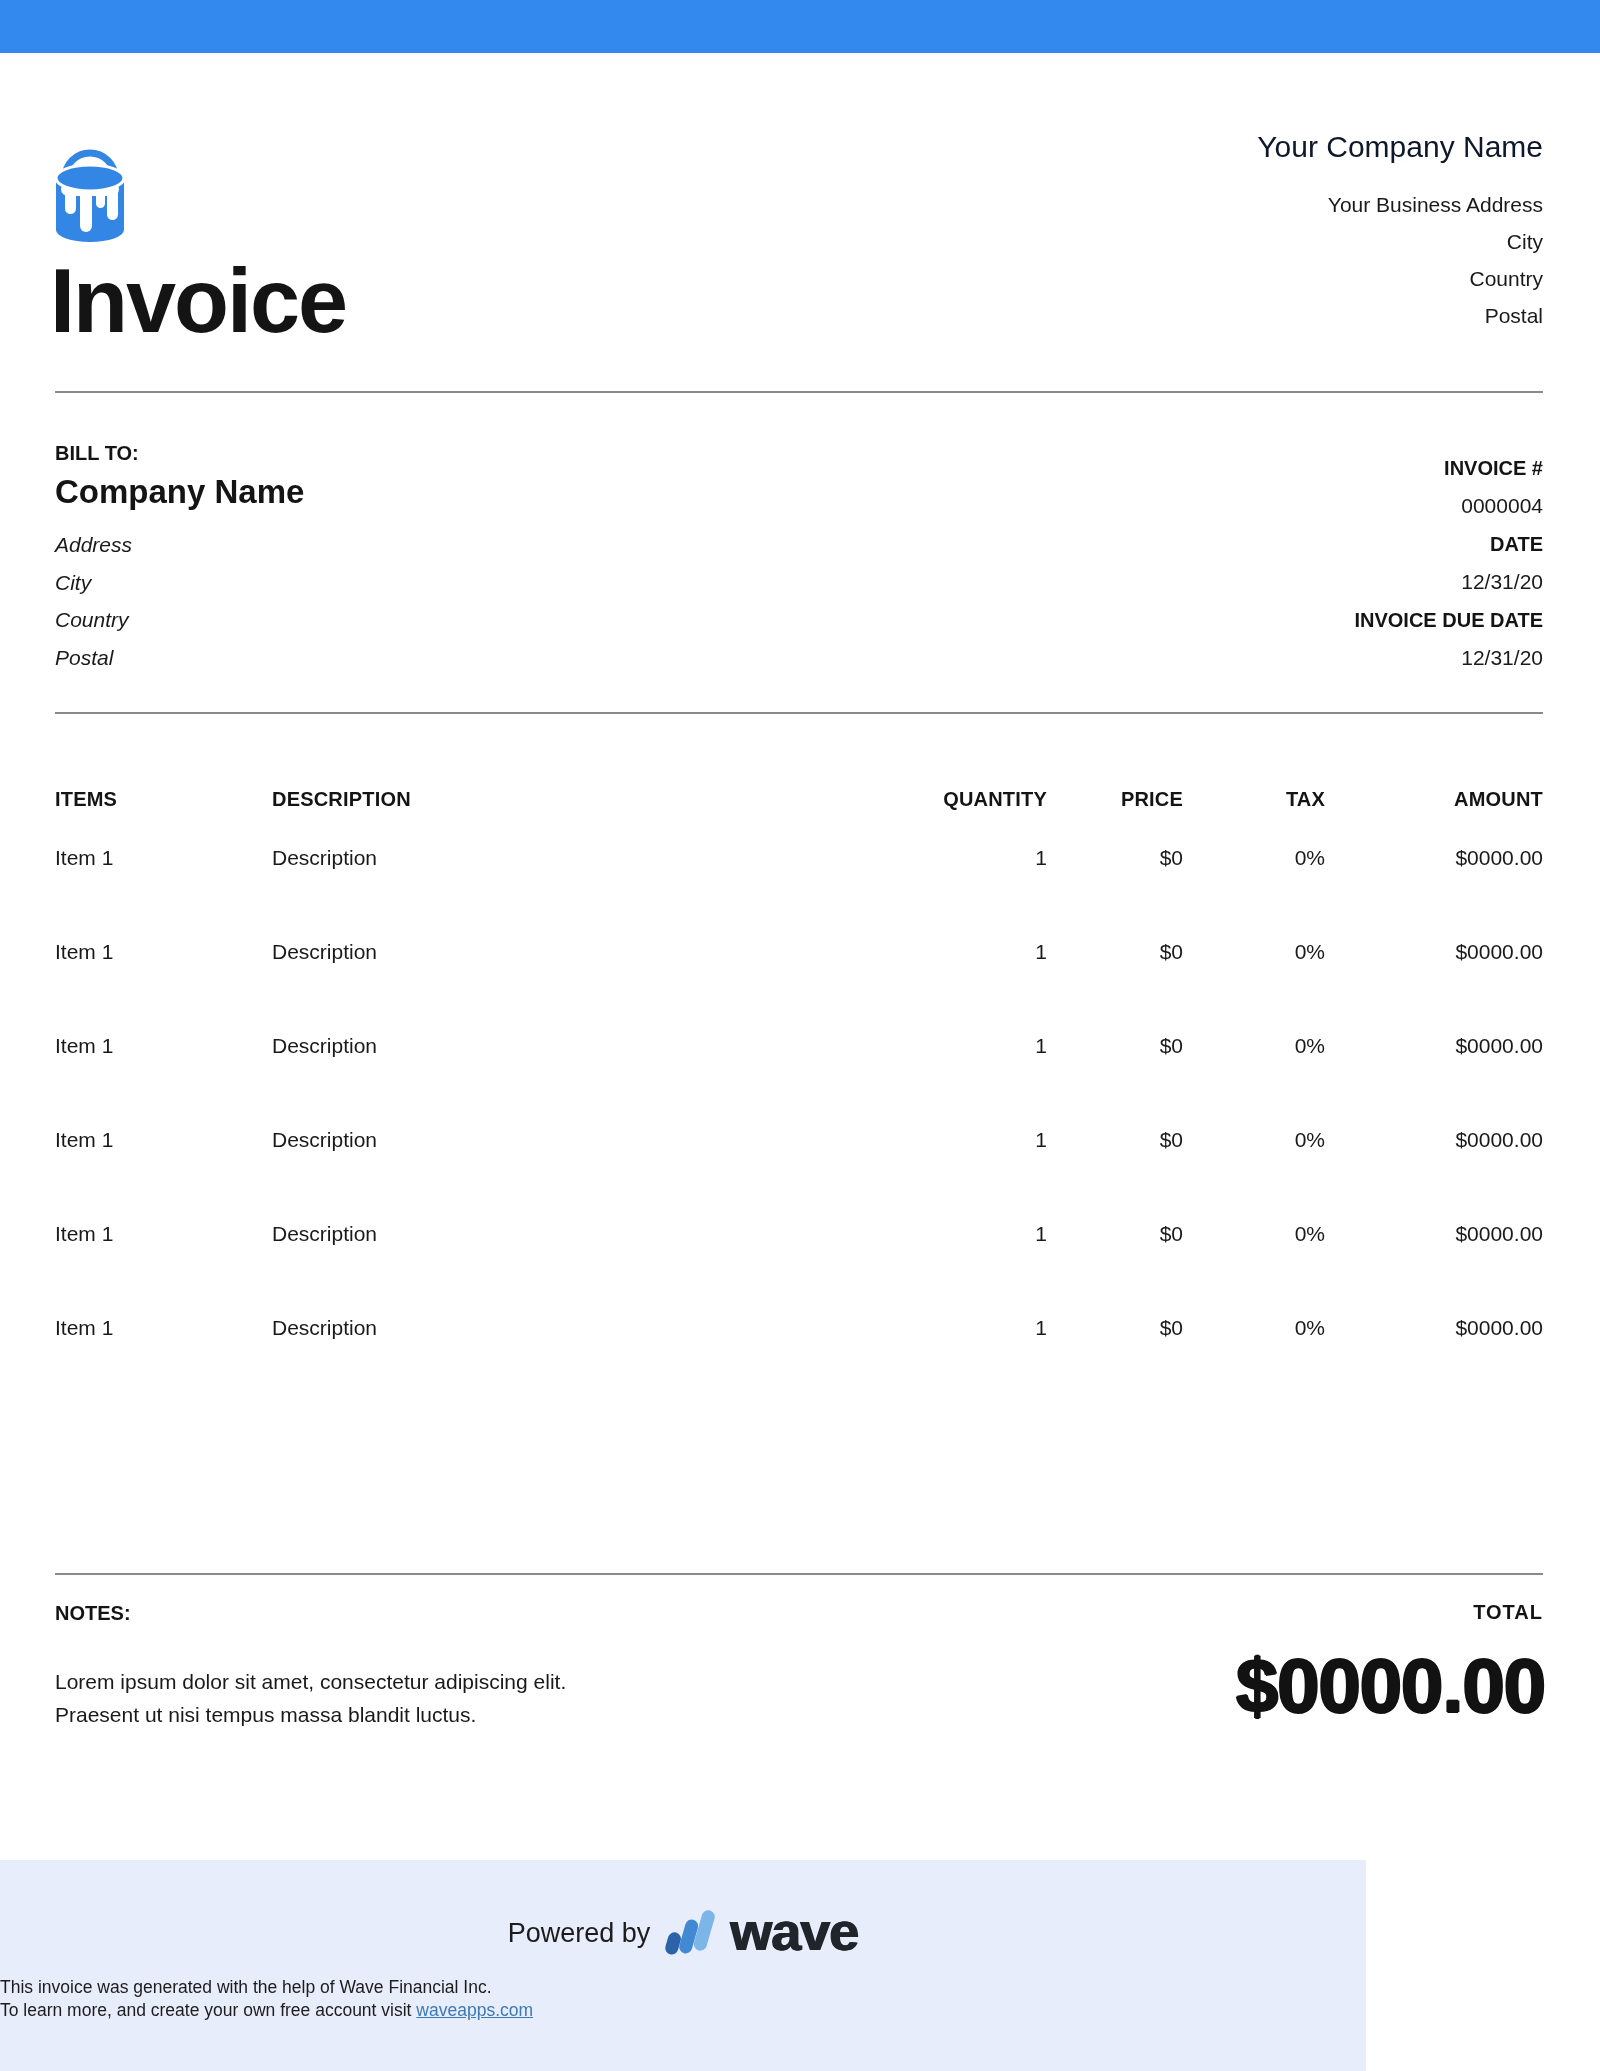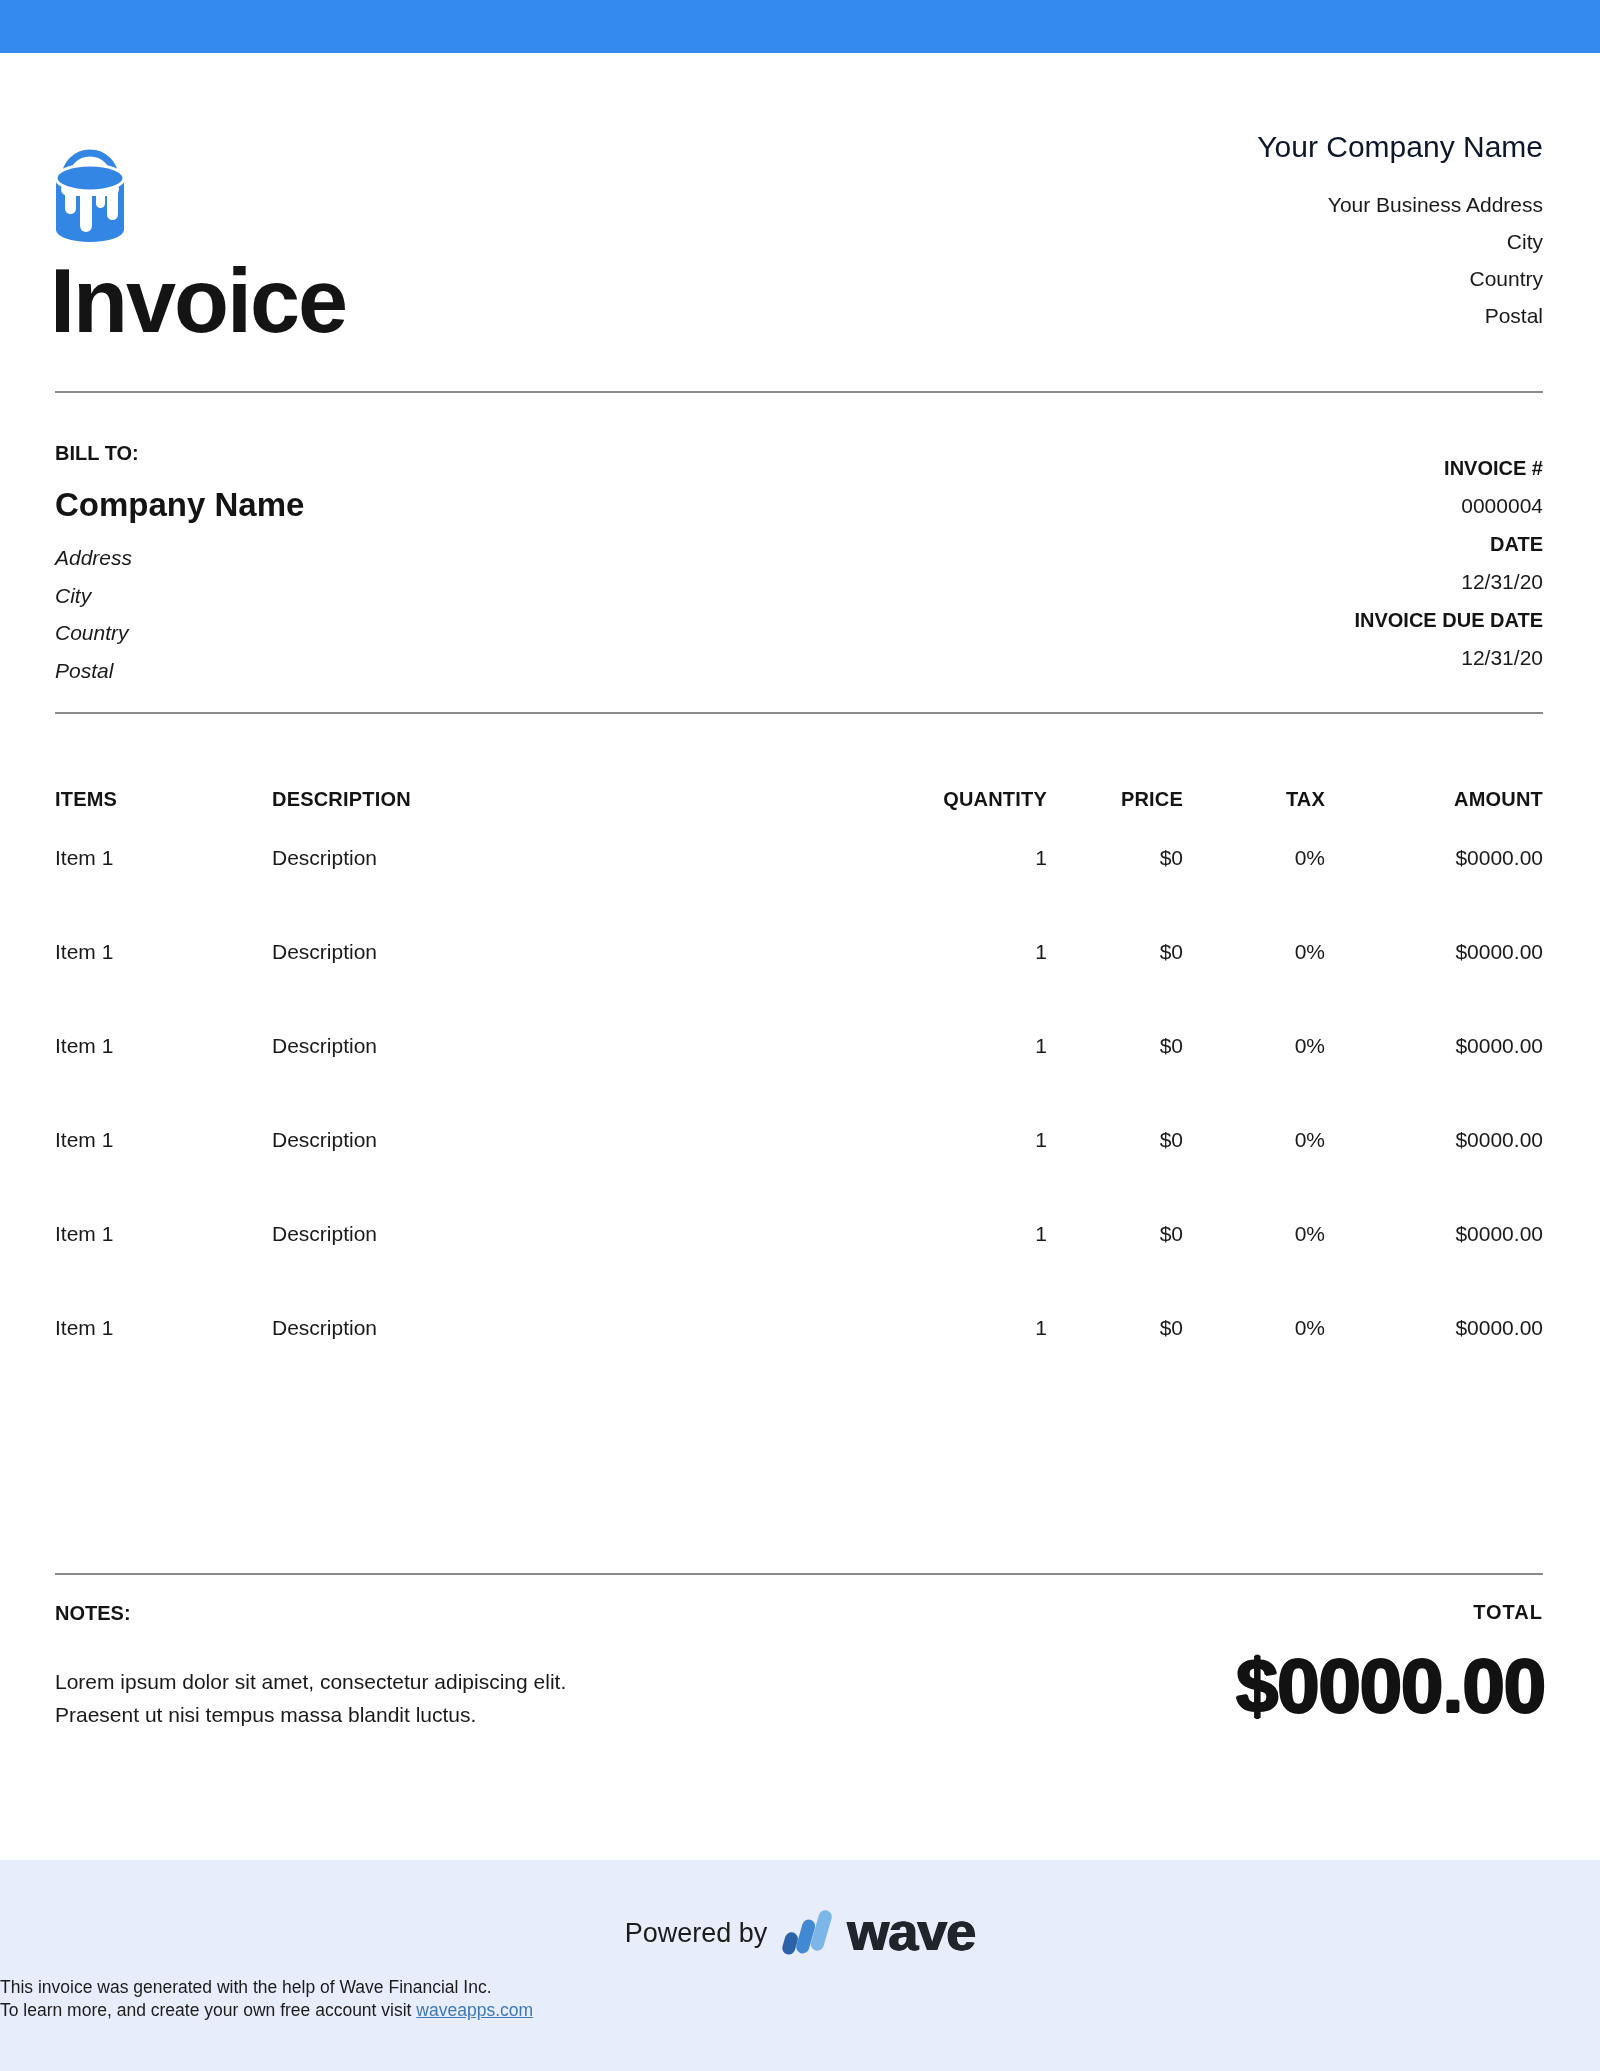--- a/index.html
+++ b/index.html
@@ -60,21 +60,21 @@
     width: 1488px;
     height: 0;
     border-top: 2px solid #8a8a8a;
   }
   .divider-1 { top: 391px; }
   .divider-2 { top: 712px; }
   .divider-3 { top: 1573px; }
 
   .billto-block { position: absolute; left: 55px; top: 442px; }
   .billto-label { font-size: 20px; font-weight: 700; color: #141414; }
-  .billto-company { font-size: 33px; font-weight: 700; color: #141414; margin-top: 21px; }
+  .billto-company { font-size: 33px; font-weight: 700; color: #141414; margin-top: 8px; }
   .billto-line { font-size: 21px; line-height: 37.5px; color: #1a1a1a; font-style: italic; }
   .billto-lines { margin-top: 15px; }
 
   .meta-block {
     position: absolute;
     right: 57px; top: 449px;
     text-align: right;
   }
   .meta-label { font-size: 20px; font-weight: 700; line-height: 38px; color: #141414; }
   .meta-value { font-size: 21px; font-weight: 400; line-height: 38px; color: #1a1a1a; }
@@ -117,21 +117,21 @@
     font-size: 76px;
     font-weight: 700;
     letter-spacing: -1px;
     color: #121212;
     text-shadow: 1.2px 0 0 #121212, -1.2px 0 0 #121212, 0 1px 0 #121212, 0 -1px 0 #121212;
   }
 
   .footer {
     position: absolute;
     left: 0; top: 1860px;
-    width: 1600px; height: 211px;
+    width: 1366px; height: 211px;
     background: #e8edfb;
   }
   .powered-row {
     position: absolute;
     left: 0; top: 44px;
     width: 100%;
     display: flex;
     justify-content: center;
     align-items: center;
     gap: 14px;

